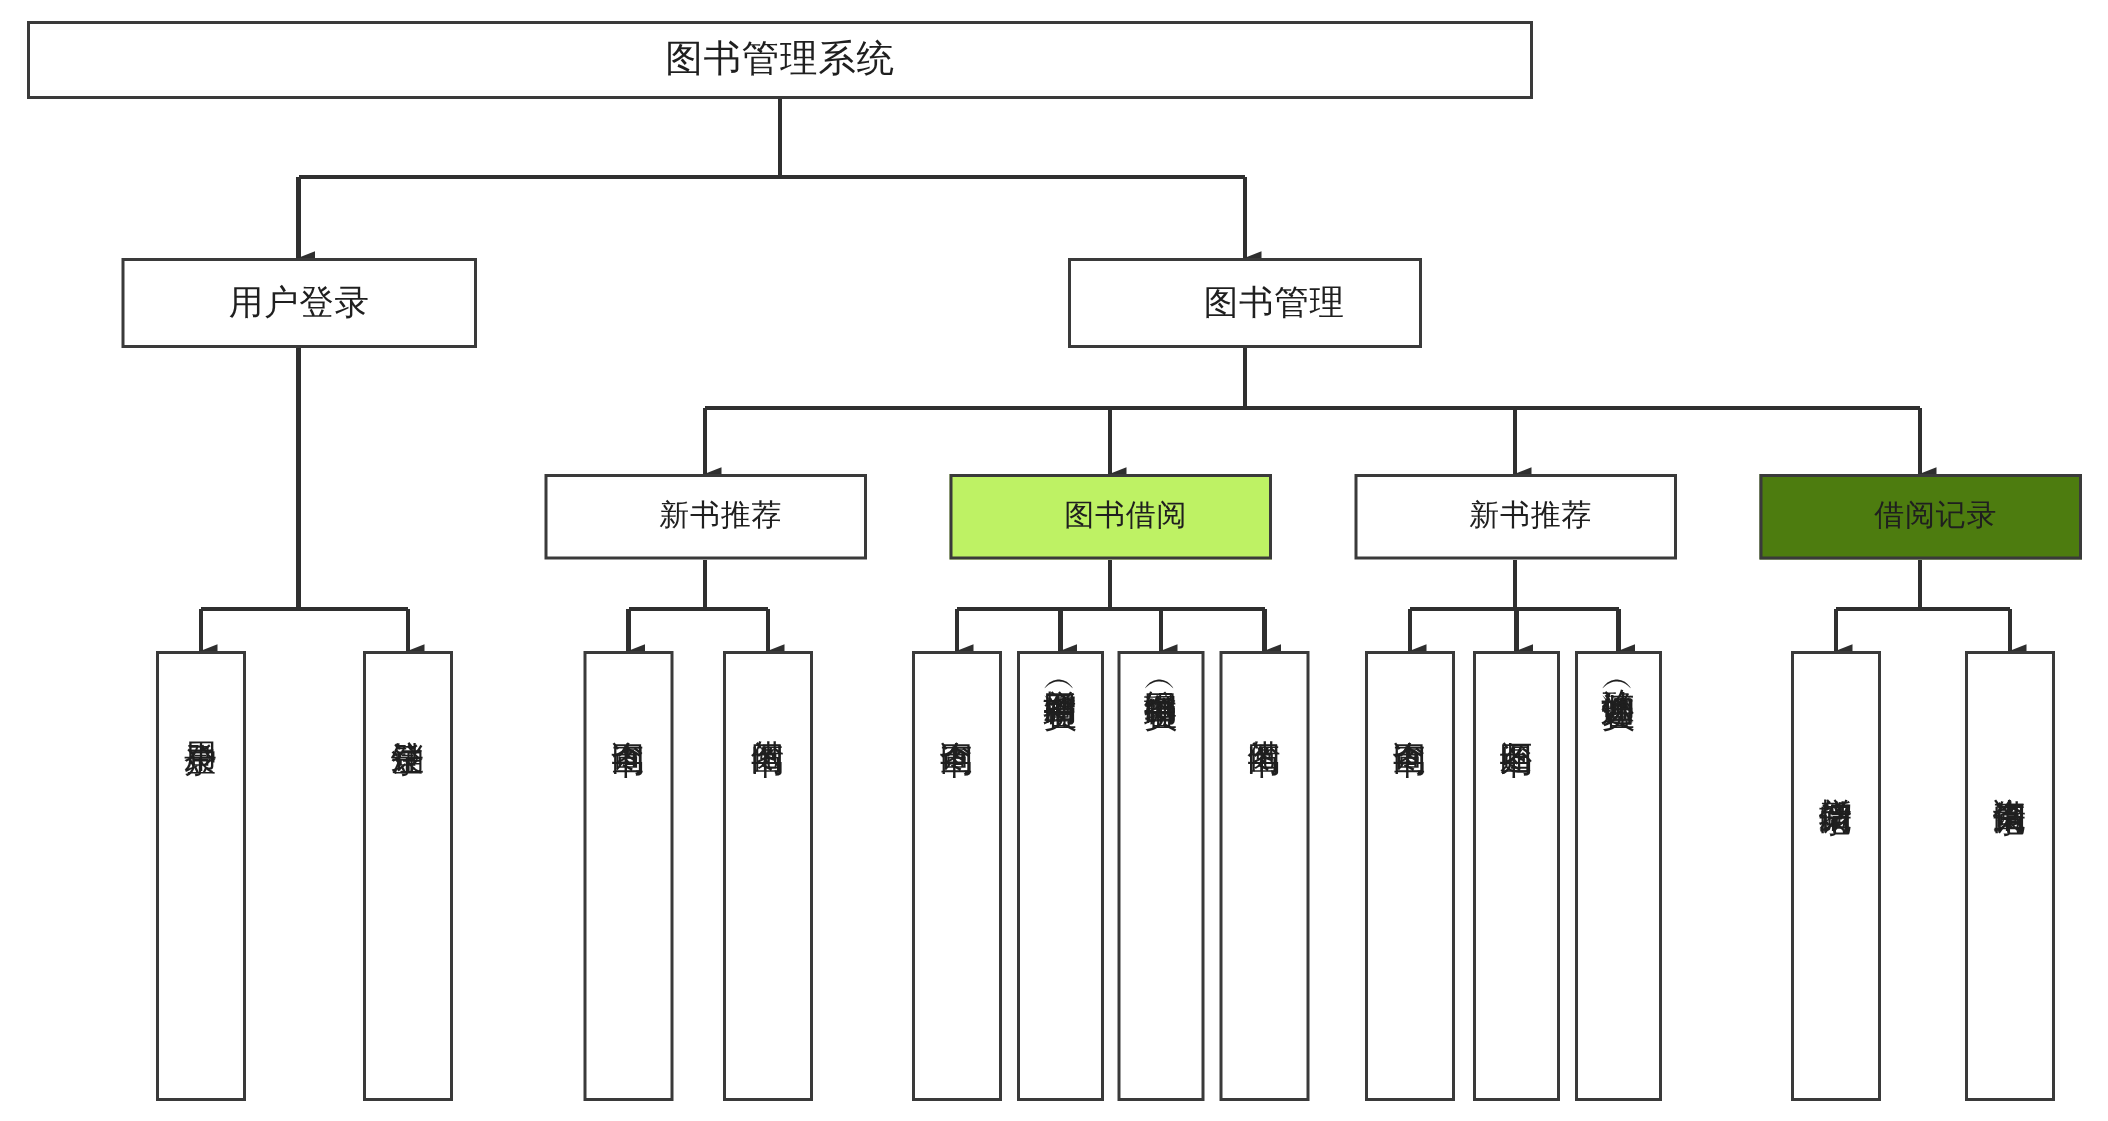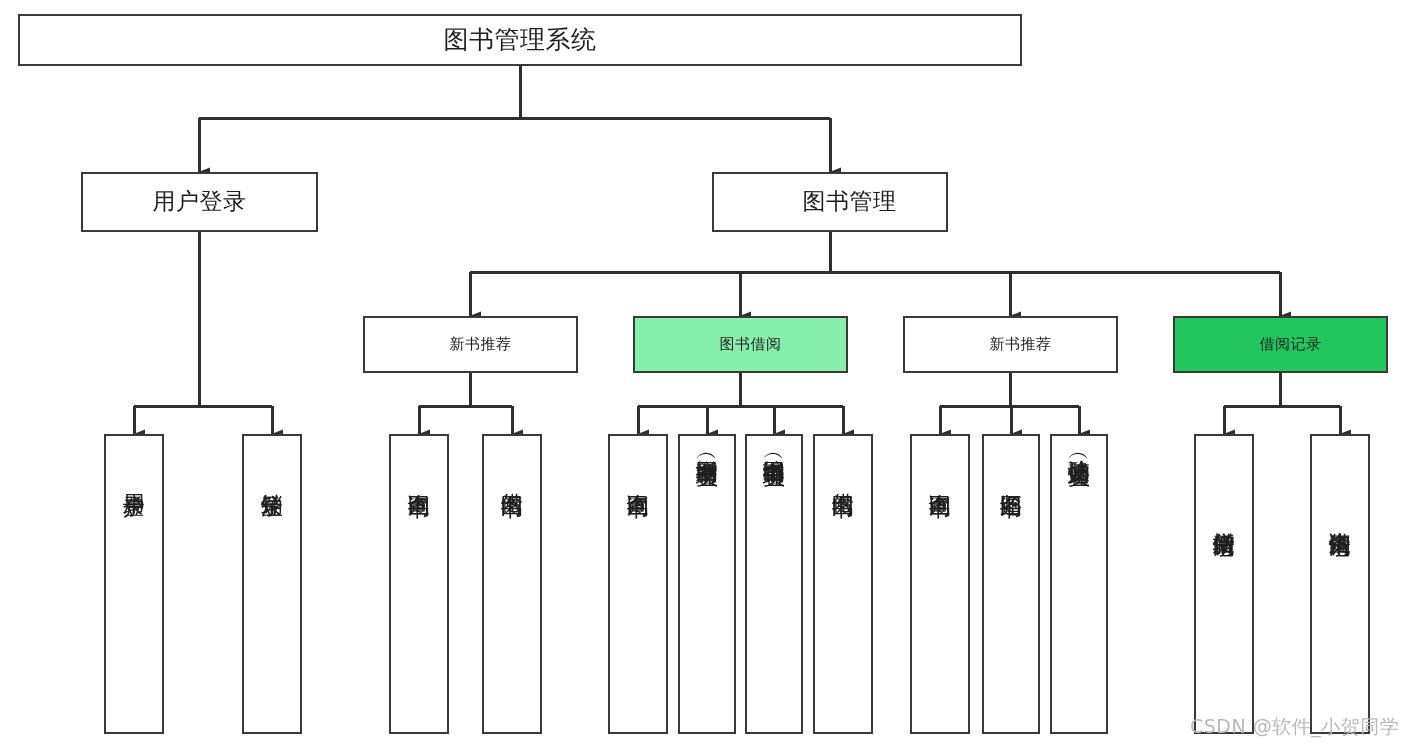--- a/index.html
+++ b/index.html
@@ -11,20 +11,21 @@
   body {
     font-family: "DejaVu Sans", "Liberation Sans", sans-serif;
     -webkit-font-smoothing: antialiased;
   }
   #diagram-root {
     position: relative;
     width: 1405px;
     height: 747px;
     background: #ffffff;
     overflow: hidden;
+    font-family: Liberation Serif, serif;
   }
   #tree-svg {
     position: absolute;
     left: 0;
     top: 0;
     width: 1405px;
     height: 747px;
     display: block;
   }
   .node-box {
@@ -44,21 +45,21 @@
     white-space: pre;
     letter-spacing: 0.5px;
   }
   .node-root .node-label {
     font-size: 25px;
   }
   .node-l2 .node-label {
     font-size: 23px;
   }
   .node-l3 .node-label {
-    font-size: 15px;
+    font-size: 20px;
     margin-left: 20px;
   }
   .node-leaf {
     align-items: flex-start;
     justify-content: center;
     padding-top: 6px;
   }
   .node-leaf .node-label {
     font-size: 22px;
     writing-mode: vertical-rl;
@@ -137,27 +138,27 @@
       </div>
       <div class="node-box node-l2" style="left: 81px; top: 172px; width: 237px; height: 60px; border-color: rgb(58, 58, 58); background: rgb(255, 255, 255);">
         <span class="node-label" style="color: rgb(31, 31, 31);">用户登录</span>
       </div>
       <div class="node-box node-l2" style="left: 712px; top: 172px; width: 236px; height: 60px; border-color: rgb(58, 58, 58); background: rgb(255, 255, 255);">
         <span class="node-label" style="color: rgb(31, 31, 31); margin-left: 39px;">图书管理</span>
       </div>
       <div class="node-box node-l3" style="left: 363px; top: 316px; width: 215px; height: 57px; border-color: rgb(58, 58, 58); background: rgb(255, 255, 255);">
         <span class="node-label" style="color: rgb(31, 31, 31);">新书推荐</span>
       </div>
-      <div class="node-box node-l3" style="left: 633px; top: 316px; width: 215px; height: 57px; border-color: rgb(58, 58, 58); background: #86efac;">
+      <div class="node-box node-l3" style="left: 633px; top: 316px; width: 215px; height: 57px; border-color: rgb(58, 58, 58); background: #bef264;">
         <span class="node-label" style="color: rgb(31, 31, 31);">图书借阅</span>
       </div>
       <div class="node-box node-l3" style="left: 903px; top: 316px; width: 215px; height: 57px; border-color: rgb(58, 58, 58); background: rgb(255, 255, 255);">
         <span class="node-label" style="color: rgb(31, 31, 31);">新书推荐</span>
       </div>
-      <div class="node-box node-l3" style="left: 1173px; top: 316px; width: 215px; height: 57px; border-color: rgb(58, 58, 58); background: #22c55e;">
+      <div class="node-box node-l3" style="left: 1173px; top: 316px; width: 215px; height: 57px; border-color: rgb(58, 58, 58); background: #4d7c0f;">
         <span class="node-label" style="color: rgb(31, 31, 31);">借阅记录</span>
       </div>
       <div class="node-box node-leaf leaf-mid" style="left: 104px; top: 434px; width: 60px; height: 300px; border-color: rgb(58, 58, 58); background: rgb(255, 255, 255);">
         <span class="node-label" style="color: rgb(31, 31, 31);">用户登录</span>
       </div>
       <div class="node-box node-leaf leaf-mid" style="left: 242px; top: 434px; width: 60px; height: 300px; border-color: rgb(58, 58, 58); background: rgb(255, 255, 255);">
         <span class="node-label" style="color: rgb(31, 31, 31);">注销登录</span>
       </div>
       <div class="node-box node-leaf leaf-mid" style="left: 389px; top: 434px; width: 60px; height: 300px; border-color: rgb(58, 58, 58); background: rgb(255, 255, 255);">
         <span class="node-label" style="color: rgb(31, 31, 31);">查询图书</span>
@@ -187,15 +188,14 @@
         <span class="node-label" style="color: rgb(31, 31, 31);">确认归还（管理员）</span>
       </div>
       <div class="node-box node-leaf leaf-low" style="left: 1194px; top: 434px; width: 60px; height: 300px; border-color: rgb(58, 58, 58); background: rgb(255, 255, 255);">
         <span class="node-label" style="color: rgb(31, 31, 31);">新增借阅记录</span>
       </div>
       <div class="node-box node-leaf leaf-low" style="left: 1310px; top: 434px; width: 60px; height: 300px; border-color: rgb(58, 58, 58); background: rgb(255, 255, 255);">
         <span class="node-label" style="color: rgb(31, 31, 31);">查询借阅记录</span>
       </div>
     </div>
 
-  <div class="watermark" style="left: 1190px; top: 714px;">CSDN @软件_小贺同学</div>
 
 </div>
 
 </body></html>

